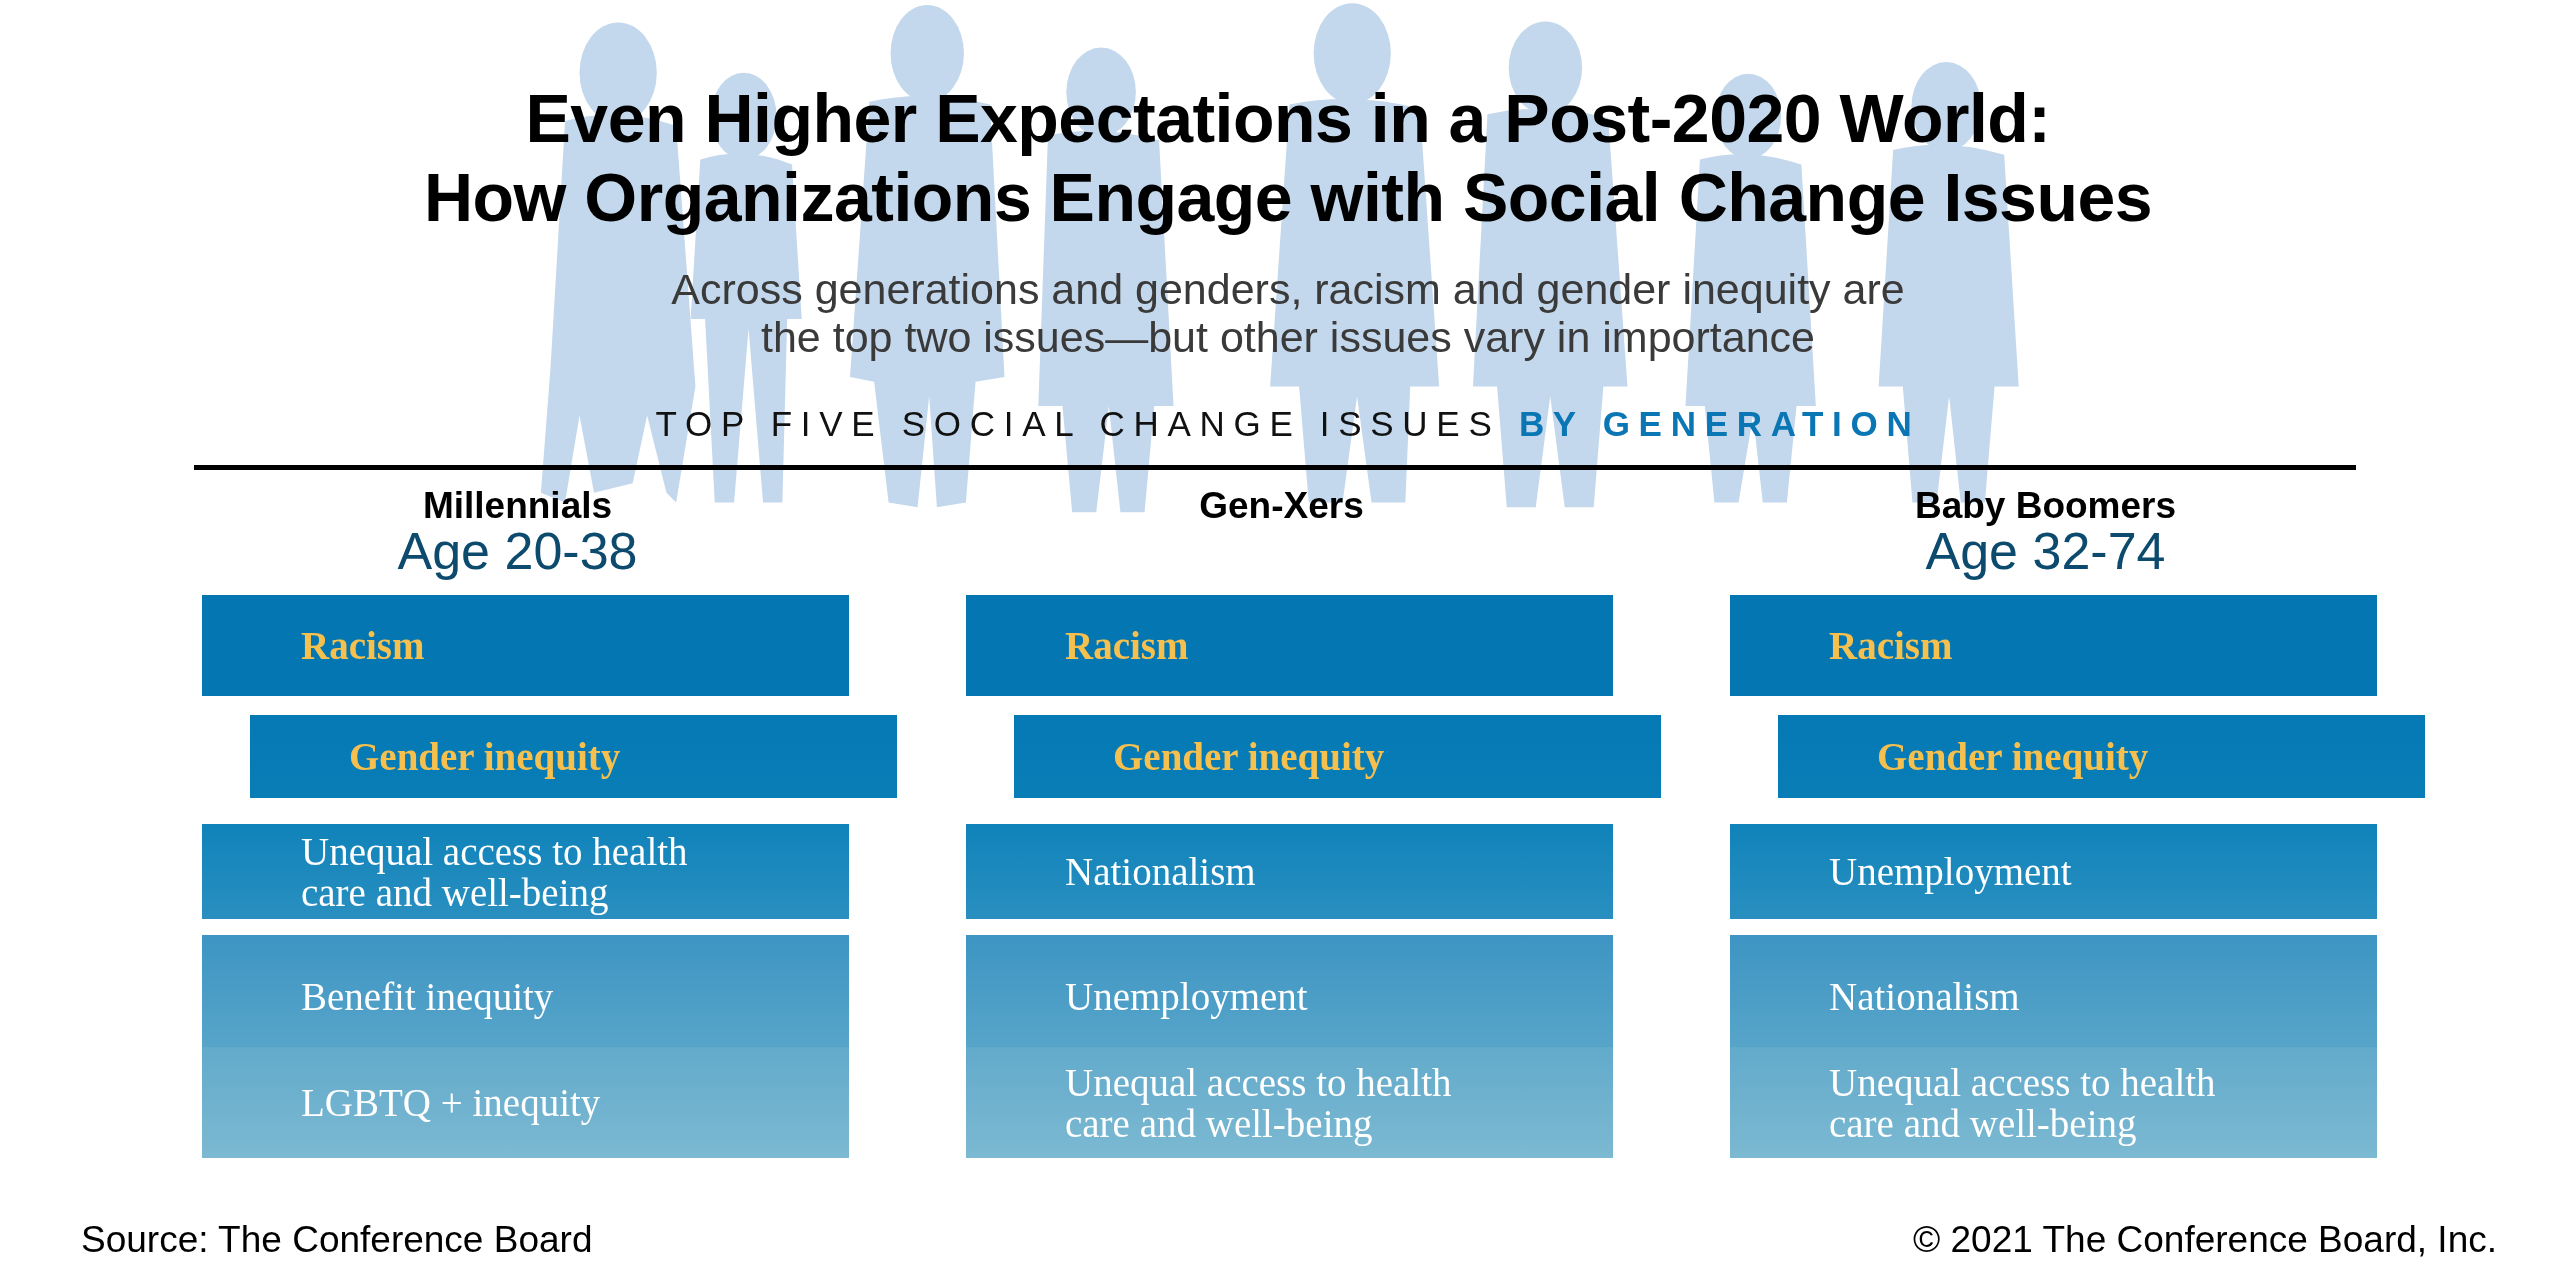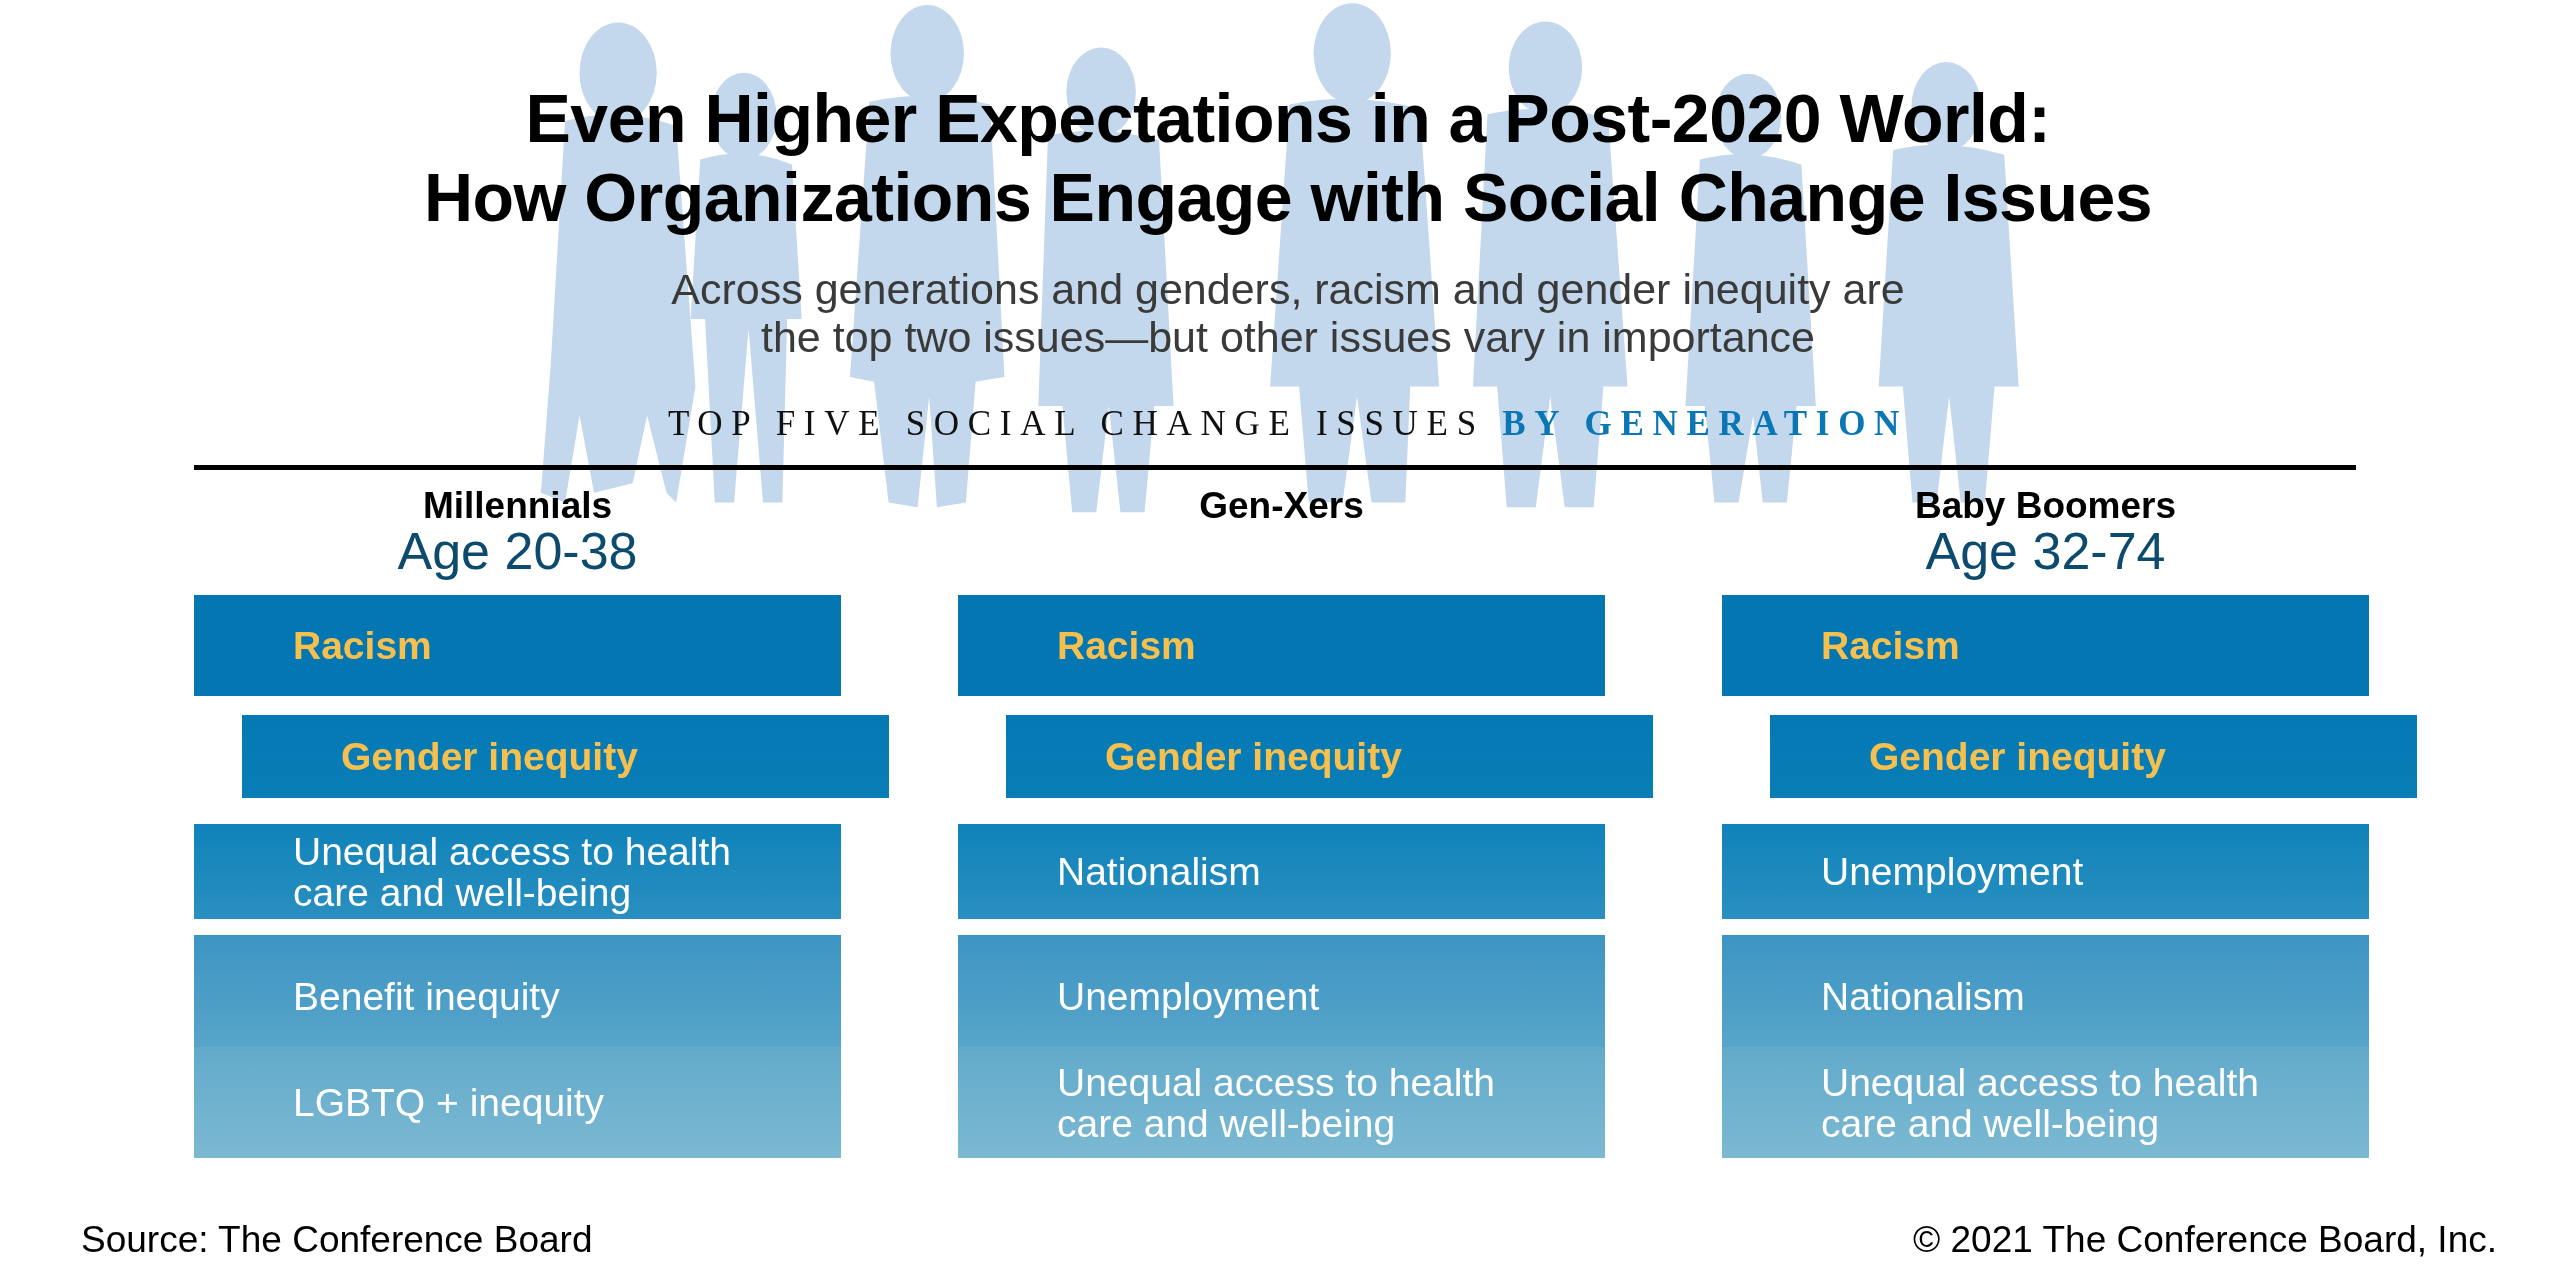--- a/index.html
+++ b/index.html
@@ -4,30 +4,30 @@
 <style>
   html, body { margin:0; padding:0; }
   body { width:2576px; height:1288px; background:#ffffff; position:relative; overflow:hidden;
          font-family:"Liberation Sans", "DejaVu Sans", sans-serif; }
   .silhouettes { position:absolute; left:0; top:0; width:2576px; height:1288px; z-index:0; }
   .title { position:absolute; left:0; width:2576px; text-align:center; color:#000; font-weight:bold;
            font-size:68px; line-height:79px; top:79px; z-index:2; letter-spacing:-0.5px; }
   .subtitle { position:absolute; left:0; width:2576px; text-align:center; color:#3a3a3a;
               font-size:43px; line-height:48px; top:265px; z-index:2; }
   .section-heading { position:absolute; left:0; width:2576px; text-align:center; top:404px; z-index:2;
-              font-size:35px; letter-spacing:8.7px; color:#111;font-family:Liberation Serif, serif; }
+              font-size:35px; letter-spacing:8.7px; color:#111; }
   .section-heading .accent { color:#0a76b4; font-weight:bold; }
   .rule { position:absolute; left:194px; width:2162px; top:465px; height:4.8px; background:#000; z-index:2; }
   .col { position:absolute; top:479px; width:647px; z-index:2; }
   .col-head { text-align:center; height:116px; }
   .col-name { font-weight:bold; font-size:37px; line-height:42px; padding-top:5.8px; color:#000; }
   .col-age { font-size:52px; line-height:48px; color:#0c4a6e; }
   .rows { position:absolute; top:116px; left:0; width:647px; }
-  .row { position:absolute; left:0; width:647px; display:flex; align-items:center; box-sizing:border-box;
-         padding-left:99px; color:#fff; font-size:39px; line-height:41px; }
+  .row { position:absolute; left:8px; width:647px; display:flex; align-items:center; box-sizing:border-box;
+         padding-left:99px; color:#fff; font-size:39px; line-height:41px;font-family:Liberation Serif, serif; }
   .row.top { color:#f6c04f; font-weight:bold; }
   .r0 { top:0px; height:101px; background:#0477b3; }
   .r1 { top:120px; height:83px; background:linear-gradient(#0579b4,#097db6);margin-left:48px; }
   .r2 { top:229px; height:95px; background:linear-gradient(#0f83ba,#2a8fc0); }
   .r3 { top:340px; height:123px; background:linear-gradient(#3d95c3,#5aa6ca); }
   .r4 { top:452px; height:111px; background:linear-gradient(#62aacb,#7cb9d2); }
   .n-count { position:absolute; top:688px; left:0; width:647px; text-align:center; font-size:27px; color:#000; }
   .footer-left { position:absolute; left:81px; top:1219px; font-size:37px; color:#000; z-index:2; }
   .footer-right { position:absolute; right:79px; top:1219px; font-size:37px; color:#000; z-index:2; }
 </style>

